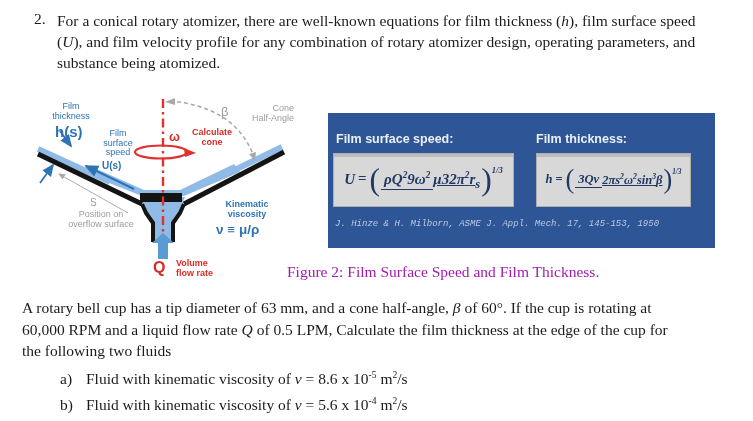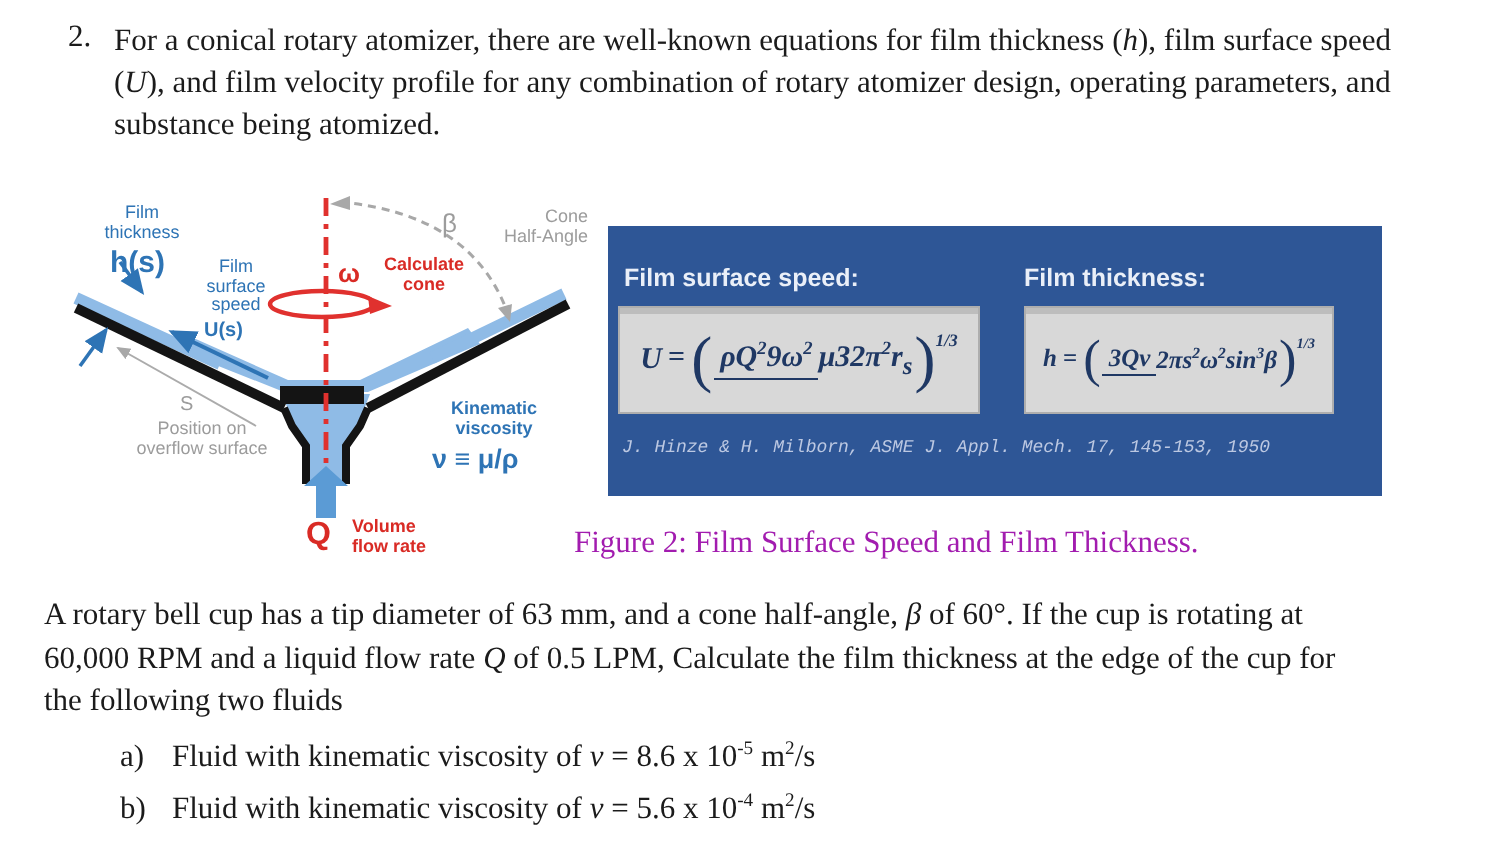--- a/index.html
+++ b/index.html
@@ -33,35 +33,35 @@
   .lbl-beta{left:193px;top:12px;font-size:13px;font-weight:normal;}
   .lbl-halfangle{left:206px;top:11px;width:60px;font-size:9px;text-align:right;}
   .lbl-s{left:62px;top:105px;font-size:10px;}
   .lbl-position{left:26px;top:117px;width:94px;font-size:9px;}
   .lbl-viscosity{left:186px;top:107px;width:66px;font-size:9px;font-weight:bold;}
   .lbl-nu{left:188px;top:130px;font-size:13.5px;font-weight:600;}
   .lbl-q{left:125px;top:166px;font-size:16px;}
   .lbl-volume{left:148px;top:166px;width:54px;font-size:9px;text-align:left;}
 
   
-  .panel{position:absolute;left:304px;top:113px;width:387px;height:135px;background:#2E5696;}
+  .panel{position:absolute;left:328px;top:113px;width:387px;height:135px;background:#2E5696;}
   .panel-h{position:absolute;top:19px;font-family:"Liberation Sans",sans-serif;
            font-size:12.5px;font-weight:bold;color:#EAEFF8;}
   .panel-h.h1{left:8px;}
   .panel-h.h2{left:208px;}
   .eq-box{position:absolute;top:40px;height:54px;background:linear-gradient(#bdbdbd 0 3px,#d8d8d8 3px);
           border:1px solid #aeaeae;display:flex;align-items:center;justify-content:center;box-sizing:border-box;}
   .eq-box.b1{left:5px;width:181px;}
   .eq-box.b2{left:208px;width:155px;}
   .eq{color:#1F3864;font-weight:bold;font-style:italic;font-family:"Liberation Serif",serif;white-space:nowrap;}
   .eq.e1{font-size:15px;}
   .eq.e2{font-size:12.5px;}
   .frac{display:inline-flex;flex-direction:row;align-items:center;vertical-align:middle;line-height:1.15;margin:0 1px;text-align:right;}
   .frac .num{border-bottom:1.4px solid #1F3864;padding:0 3px 1px 3px;}
-  .frac .den{padding-top:1px;}
+  .frac .den{padding-top:1px;text-decoration:underline;}
   .paren{display:inline-block;font-size:2.1em;line-height:0.85;vertical-align:middle;font-style:normal;font-weight:normal;}
   .exp{font-size:0.58em;vertical-align:super;position:relative;top:-0.55em;}
   .rel{font-style:normal;padding:0 3px;}
   .citation{position:absolute;left:7px;top:106px;font-family:Liberation Mono, monospace;
             font-size:9px;font-style:italic;color:#BCC8E2;}
 </style>
 </head>
 <body>
 
 <span class="prob-num">2.</span>

